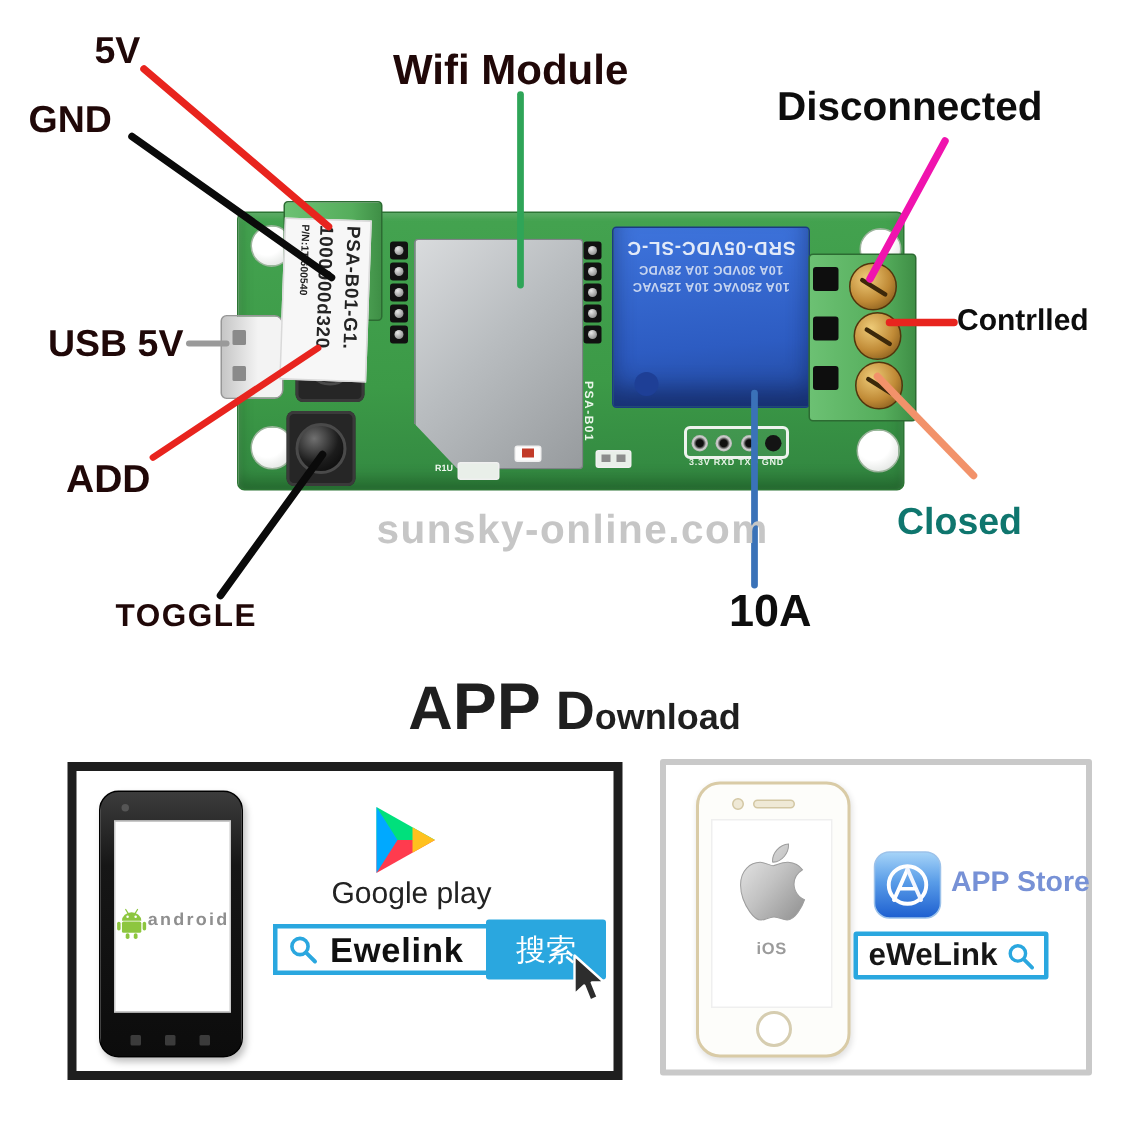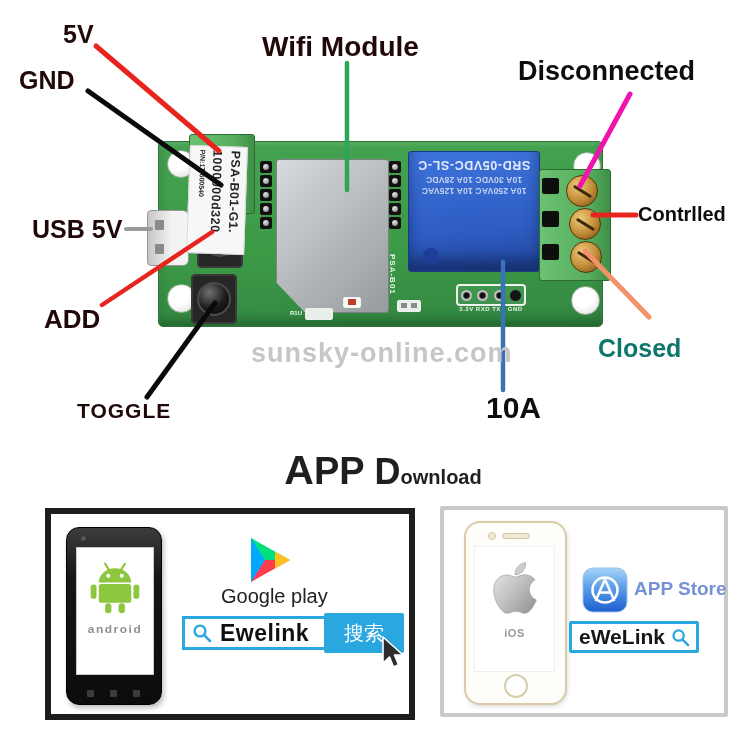--- a/index.html
+++ b/index.html
@@ -109,34 +109,34 @@
   #comp-pads::after{content:"";position:absolute;left:3px;top:2px;width:6px;height:5px;background:#8c8c8c;}
   #comp-pads::before{content:"";position:absolute;right:3px;top:2px;width:6px;height:5px;background:#8c8c8c;}
   #comp-r1u{left:146px;top:166px;width:26px;height:10px;background:#e9efe9;}
   #comp-r1u span{position:absolute;left:-16px;top:1px;font-size:6px;font-weight:700;color:#f0f8f0;}
 
   
   #heading{position:absolute;left:0;top:447px;width:750px;text-align:center;color:#1f1f1f;
            transform:translateX(8px);white-space:nowrap;}
   #heading span{font-weight:900;vertical-align:baseline;}
   .h-a{font-size:41px;}
-  .h-pp{font-size:38px;}
+  .h-pp{font-size:44px;}
   .h-gap{display:inline-block;width:10px;}
   .h-d{font-size:36px;}
-  .h-own{font-size:20px;}
+  .h-own{font-size:24px;}
 
   
   #panel-android{position:absolute;left:45px;top:508px;width:370px;height:212px;
         border:6px solid #1e1e1e;background:#fff;box-sizing:border-box;}
   #phone-android{position:absolute;left:66px;top:527px;width:94px;height:176px;border-radius:13px;
         background:linear-gradient(180deg,#3c3c3c 0%,#161616 28%,#0c0c0c 100%);
         border:1px solid #000;box-shadow:2px 3px 5px rgba(0,0,0,.25);}
   #phone-android .cam{position:absolute;left:14px;top:8px;width:5px;height:5px;border-radius:50%;background:#555;}
   #screen-android{position:absolute;left:9px;top:19px;width:76px;height:126px;background:#fff;
-        border:1px solid #c9c9c9;display:flex;flex-direction:column;align-items:center;}
+        border:1px solid #c9c9c9;display:flex;flex-direction:row;align-items:center;}
   #android-logo-text{margin-top:4px;font-size:12px;font-weight:600;color:#8f8f8f;
         letter-spacing:1.5px;transform:scaleY(.95);}
   .bezel-dot{position:absolute;bottom:7px;width:7px;height:7px;background:#3b3b3b;border-radius:1px;}
   #play-logo{position:absolute;left:248px;top:536px;}
   #googleplay-text{position:absolute;left:221px;top:585px;font-size:20px;color:#222;}
   #search-android{position:absolute;left:182px;top:616px;width:222px;height:34px;background:#fff;
         border:3px solid #2aa7df;box-sizing:border-box;display:flex;align-items:center;}
   #search-android .val{margin-left:8px;font-size:23px;font-weight:800;color:#101010;letter-spacing:.5px;}
   #btn-sousuo{position:absolute;right:-3px;top:-6px;width:80px;height:40px;background:#2aa7df;
         color:#fff;font-size:20px;display:flex;align-items:center;justify-content:center;

